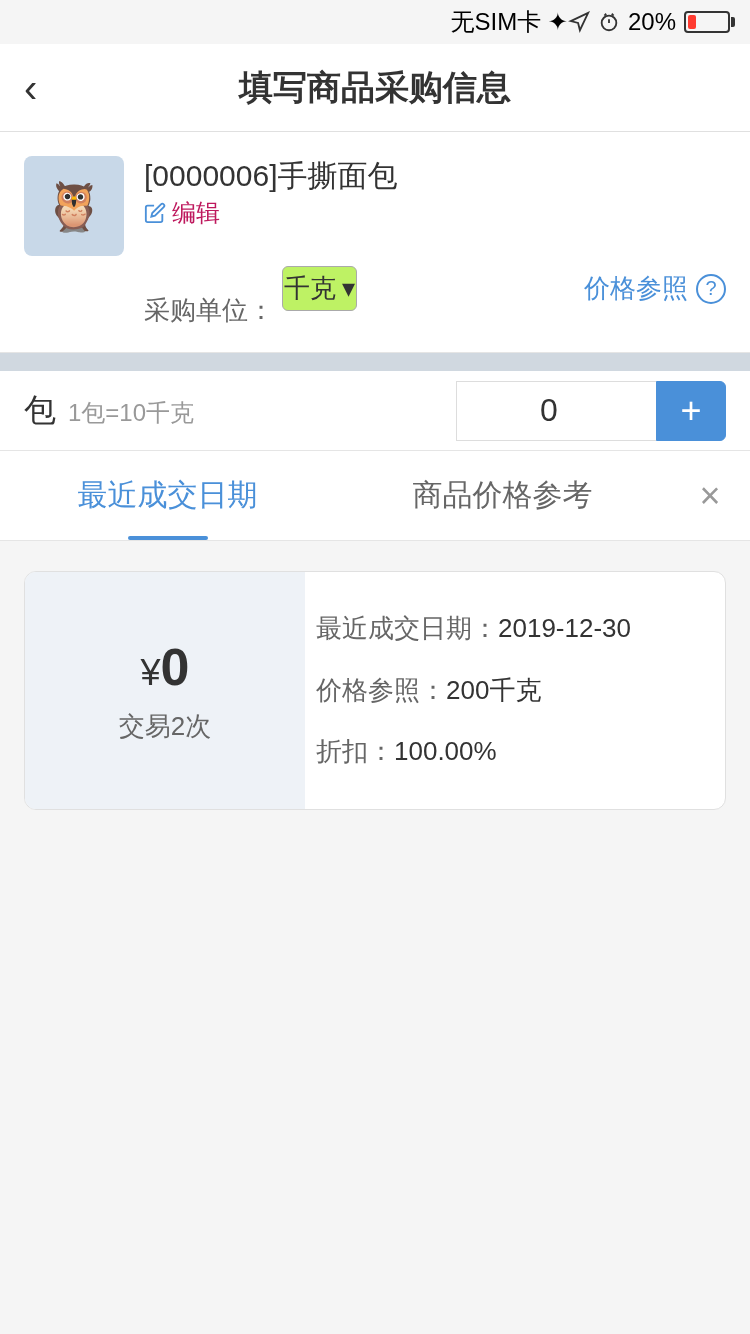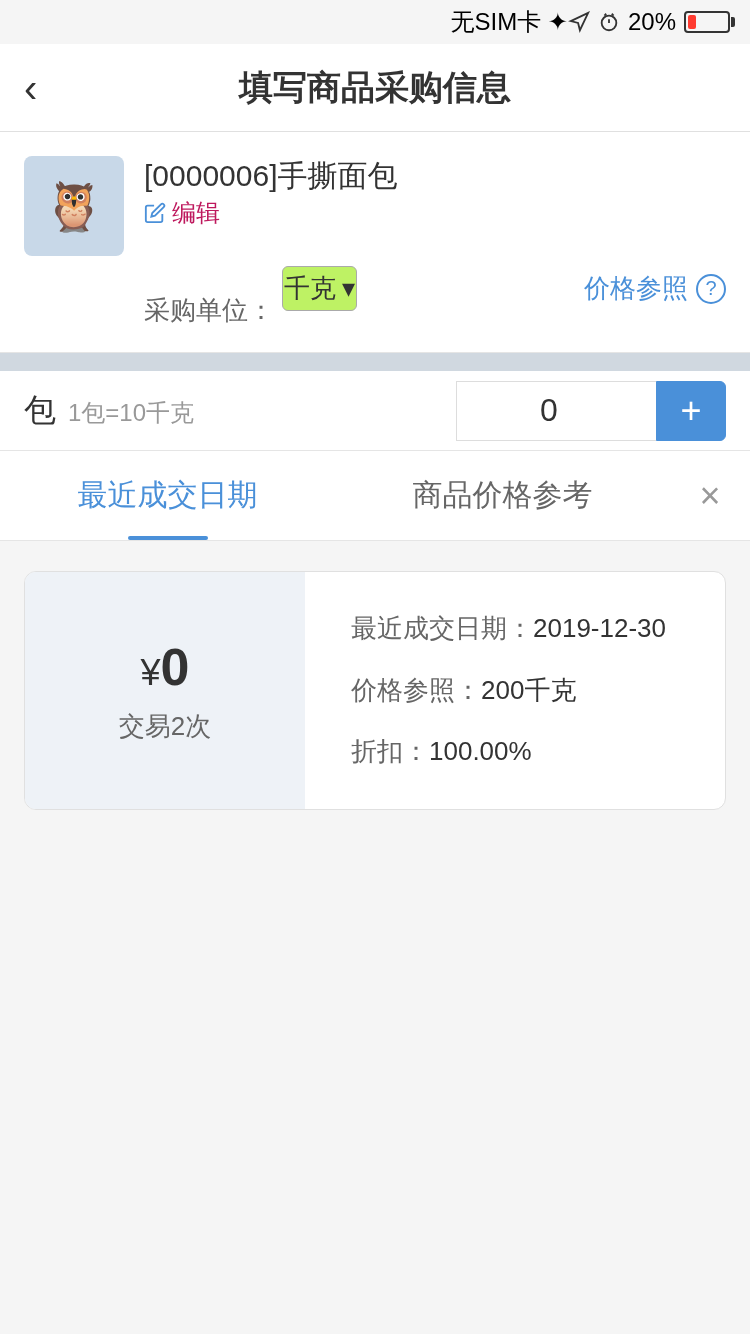--- a/index.html
+++ b/index.html
@@ -305,21 +305,21 @@
       font-size: 36px;
       font-weight: 400;
     }
     .trade-count {
       font-size: 26px;
       color: #666;
       margin-top: 12px;
     }
     .card-right {
       flex: 1;
-      padding: 36px 46px;
+      padding: 36px 11px;
       display: flex;
       flex-direction: column;
       gap: 20px;
       justify-content: center;
     }
     .detail-row {
       font-size: 26px;
       color: #333;
       line-height: 1.6;
     }

